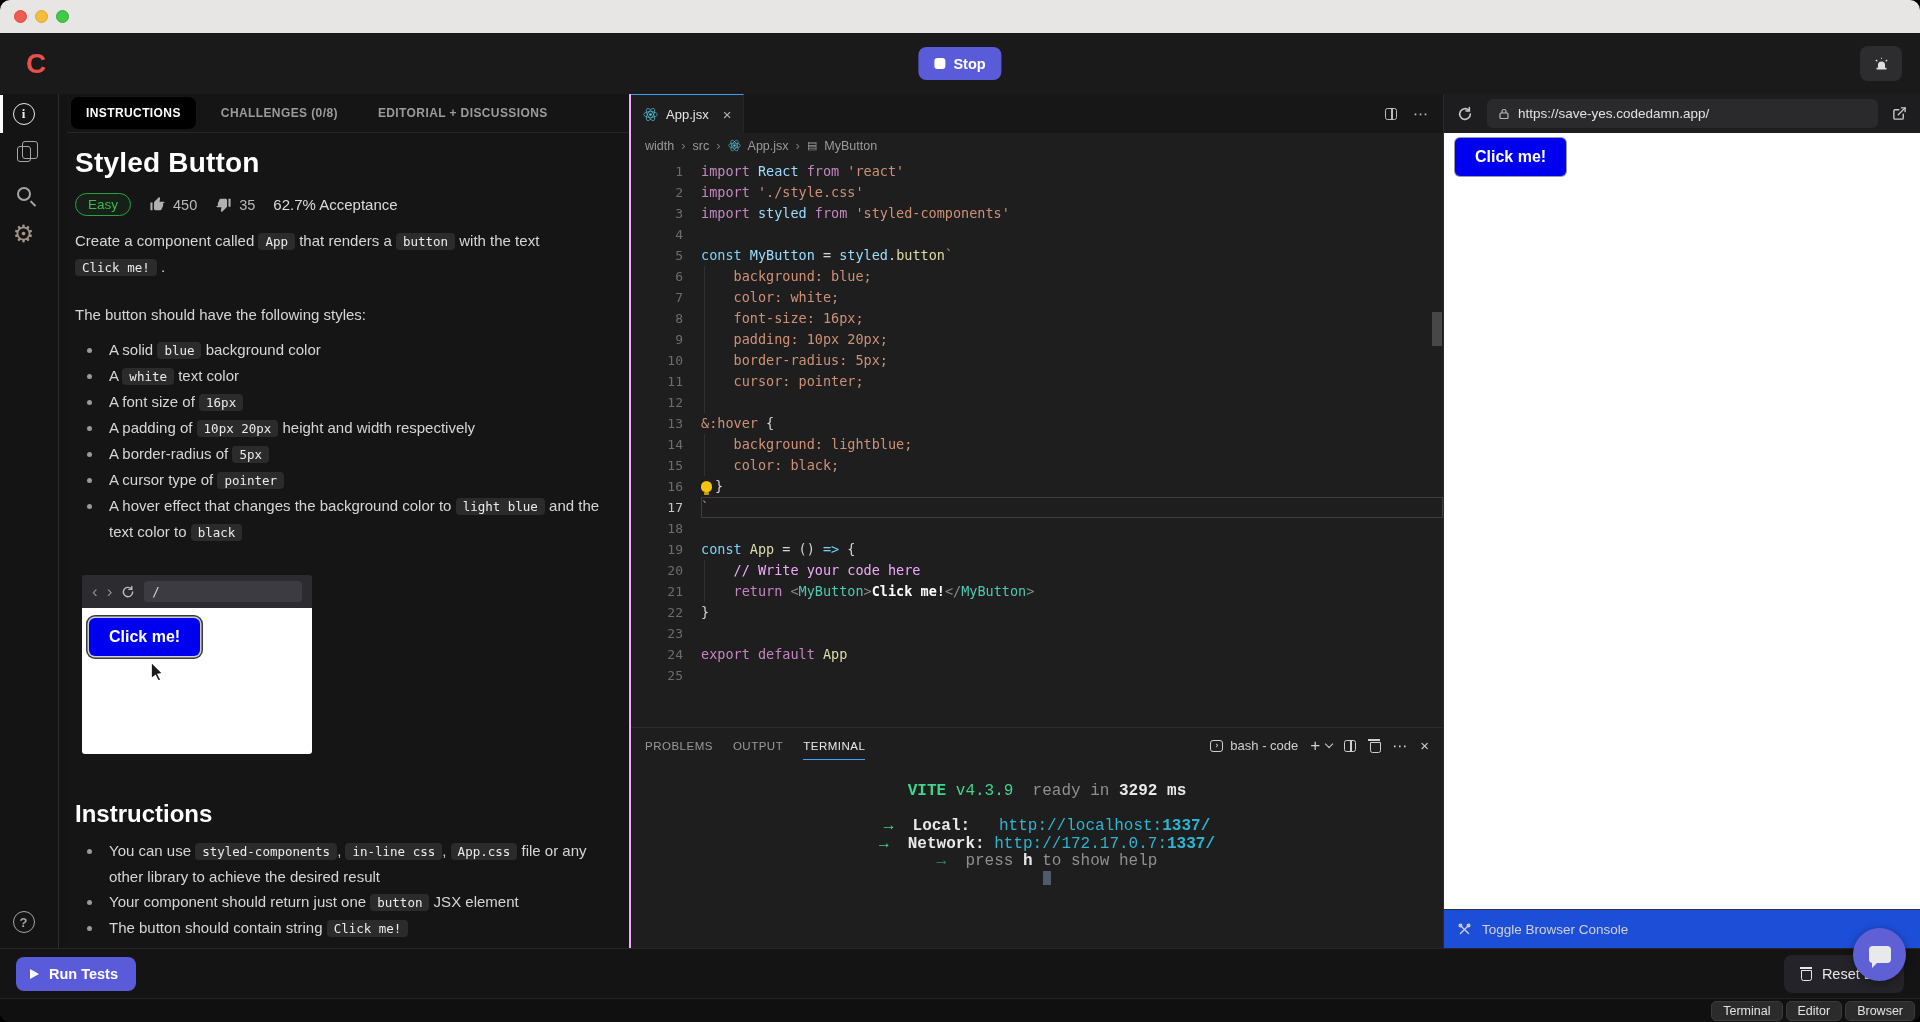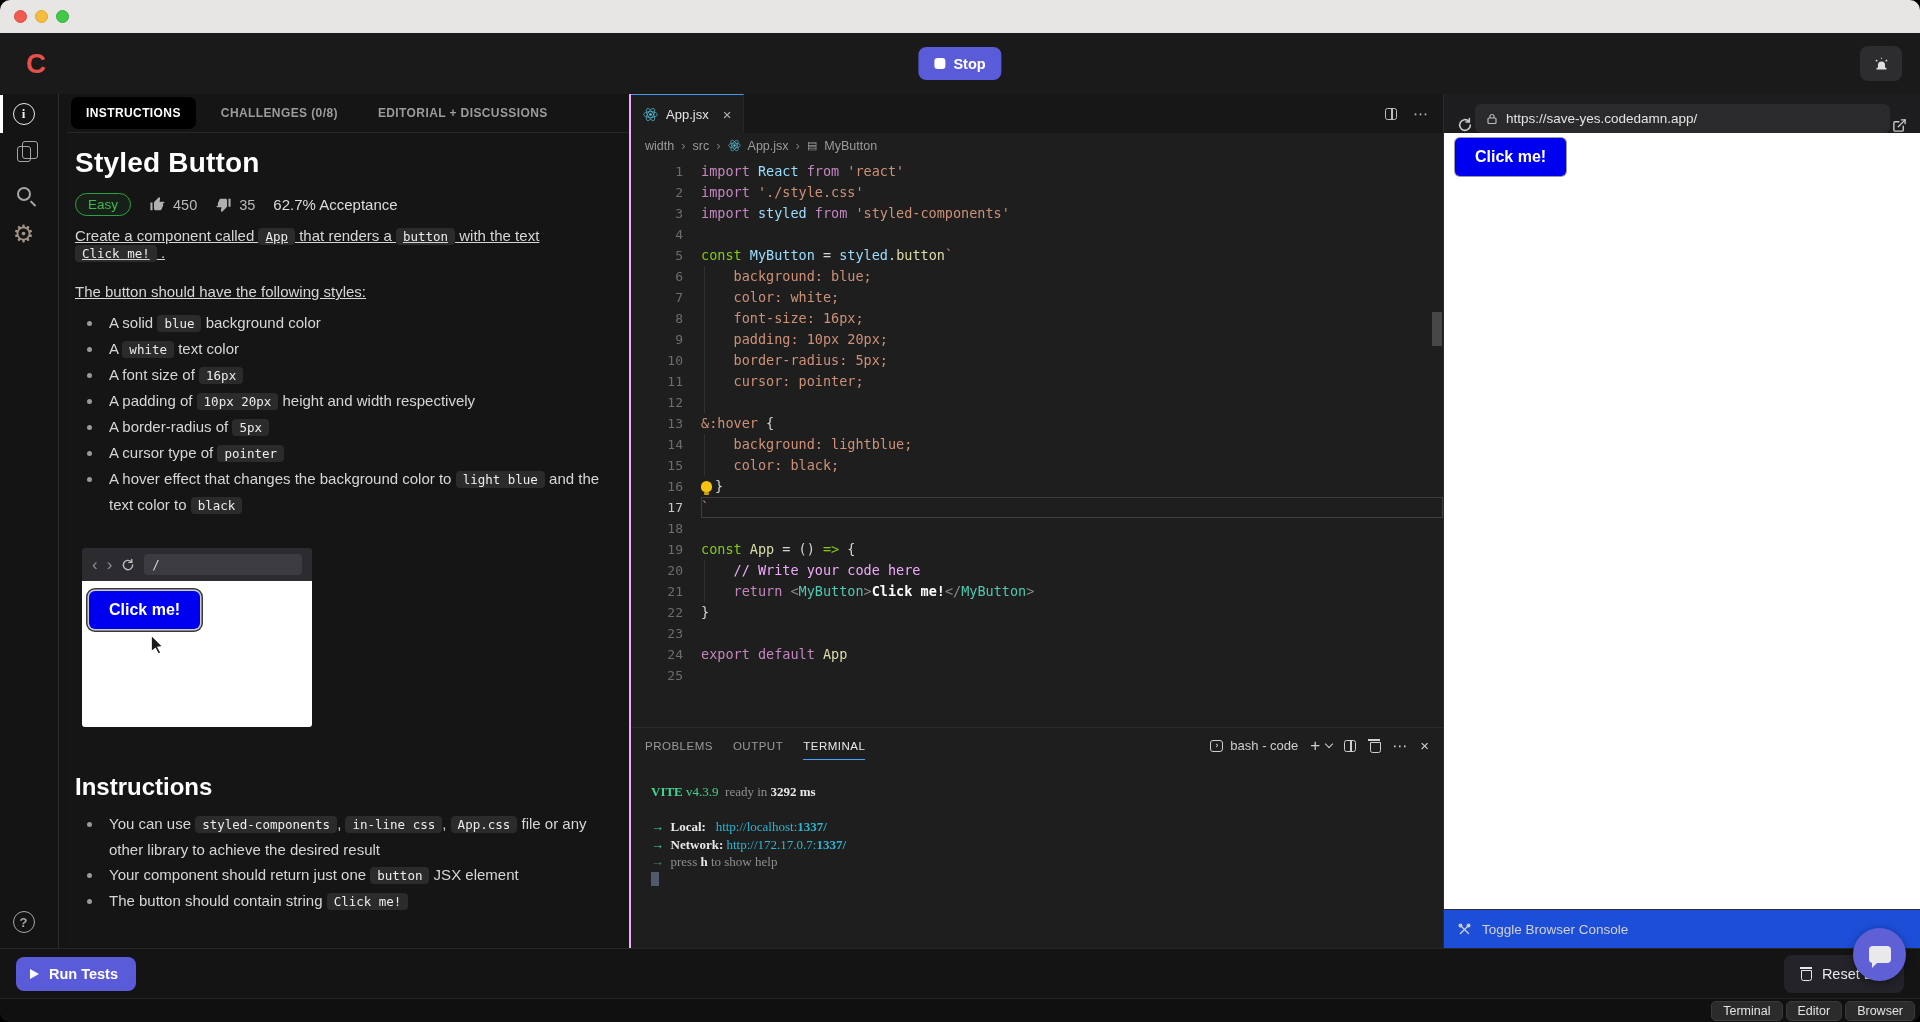--- a/index.html
+++ b/index.html
@@ -65,21 +65,21 @@
   .tab-pill.active { background:#000; color:#fff; }
   .instr-scroll { flex:1 1 auto; overflow:hidden; padding:14px 14px 0 8px; }
   .challenge-title { color:#fff; font-size:28px; font-weight:800; letter-spacing:.2px;}
   .meta-row { display:flex; align-items:center; gap:18px; margin-top:14px; }
   .easy-pill { border:1px solid #2ea043; color:#3fb950; background:rgba(46,160,67,.08);
                font-size:13.5px; padding:3px 12px; border-radius:999px; }
   .meta-item { display:flex; align-items:center; gap:7px; color:#b9b9b9; font-size:14.5px; }
   .thumb { width:17px; height:17px; fill:#b0b0b0; }
   .thumb.down { transform:rotate(180deg); }
   .acceptance { color:#dcdcdc; font-size:15px; }
-  .prose { color:#d6d6d6; font-size:15px; line-height:16px; margin-top:12px;text-decoration:underline; }
+  .prose { color:#d6d6d6; font-size:15px; line-height:25px; margin-top:12px; }
   .chip { background:#2b2b2b; color:#ececec; border-radius:4px; padding:1px 7px;
           font-family:"DejaVu Sans Mono", monospace; font-size:12.5px; white-space:nowrap;}
   .lead { margin-top:22px; }
   ul.bullets { margin:10px 0 0 28px; }
   ul.bullets li { color:#d6d6d6; font-size:15px; line-height:25px; margin-top:0; padding-left:6px;}
   ul.bullets li::marker { color:#9a9a9a; }
 
   
   .mini-browser { width:230px; margin:30px 0 0 7px; border-radius:3px; overflow:hidden; }
   .mini-toolbar { height:33px; background:#2b2b30; display:flex; align-items:center; padding:0 10px; gap:9px;}
@@ -115,21 +115,21 @@
 
   .code-area { flex:1 1 auto; position:relative; overflow:hidden; padding-top:3px; }
   .code-line { display:flex; height:21px; line-height:21px; position:relative;
                font-family:"DejaVu Sans Mono", monospace; font-size:13.5px; white-space:pre;}
   .code-line .ln { width:52px; text-align:right; color:#6d6d6d; flex:0 0 auto;
                    font-size:13px; user-select:none;}
   .code-line.cur .ln { color:#c7c7c7; }
   .code-line .lc { flex:1 1 auto; margin-left:18px; }
   .code-line.cur .lc { outline:1px solid #3e3e3e; outline-offset:-1px; }
   .code-line.g::before { content:""; position:absolute; left:73px; top:0; bottom:0; width:1px; background:#313131;}
-  .c-kw{color:#C586C0}.c-kw2{color:#84cc16}.c-id{color:#9CDCFE}.c-fn{color:#DCDCAA}
+  .c-kw{color:#C586C0}.c-kw2{color:#7dd3fc}.c-id{color:#9CDCFE}.c-fn{color:#DCDCAA}
   .c-str{color:#CE9178}.c-css{color:#CE9178}.c-cmt{color:#f0abfc}.c-br{color:#8a8a8a}
   .c-type{color:#4EC9B0}.c-fg{color:#d4d4d4}.c-fgb{color:#fff;font-weight:700}
   .bulb-ico { display:inline-block; width:11px; height:11px; background:#f6c410;
               border-radius:50% 50% 42% 42%; position:relative; margin-right:3px; vertical-align:-1px;}
   .bulb-ico::after { content:""; position:absolute; left:3px; bottom:-3px; width:5px; height:3px;
               background:#c79e08; border-radius:1px;}
   .ed-scrollthumb { position:absolute; right:1px; top:154px; width:10px; height:34px; background:#474747;}
 
   
   .terminal { height:221px; border-top:1px solid #2b2b2b; background:#1e1e1e; flex:0 0 auto;
@@ -143,30 +143,30 @@
                display:inline-flex; align-items:center; justify-content:center;
                font:700 8px "DejaVu Sans Mono",monospace; }
   .term-plus { font-size:17px; font-weight:400; cursor:pointer;}
   .chev { width:6px; height:6px; border-right:1.5px solid currentColor; border-bottom:1.5px solid currentColor;
           transform:rotate(45deg); display:inline-block; margin:-4px 0 0 -6px; cursor:pointer;}
   .icon-trash { position:relative; display:inline-block; width:12px; height:13px; cursor:pointer;}
   .icon-trash::before { content:""; position:absolute; top:0; left:0; right:0; height:1.6px; background:currentColor;}
   .icon-trash::after { content:""; position:absolute; top:3px; left:1.5px; width:9px; height:9px;
           border:1.5px solid currentColor; border-top-width:1px; border-radius:0 0 2.5px 2.5px;}
   .term-x { font-size:15px; cursor:pointer;}
-  .term-body { padding:20px 0 0 20px; font-family:Liberation Serif, serif; font-size:13px; }
+  .term-body { padding:20px 0 0 20px; font-family:Liberation Mono, monospace; font-size:16px;text-align:center; }
   .t-line { height:17.5px; line-height:17.5px; white-space:pre; }
   .t-g{color:#3fd68f}.t-gb{color:#3fd68f;font-weight:700}.t-gd{color:#2c8f64}
   .t-d{color:#8f8f8f}.t-wb{color:#e9e9e9;font-weight:700}
   .t-cy{color:#2cb5d1}.t-cyb{color:#2cb5d1;font-weight:700}
   .t-block{display:inline-block;width:8px;height:14px;background:#4f5a6b;vertical-align:-2px;}
 
   
   .browser-panel { width:476px; display:flex; flex-direction:column; background:#1d1d1f; flex:0 0 auto;}
-  .browser-toolbar { height:39px; display:flex; align-items:flex-end; padding:0 13px; gap:2px; flex:0 0 auto;}
+  .browser-toolbar { height:39px; display:flex; align-items:center; padding:0 13px; gap:14px; flex:0 0 auto;}
   .url-bar { flex:1; height:29px; background:#2a2a2c; border-radius:6px; display:flex;
              align-items:center; gap:8px; padding:0 11px; color:#e2e2e2; font-size:13.5px; }
   .browser-page { flex:1 1 auto; background:#fff; position:relative; }
   .page-btn { position:absolute; left:11px; top:5px; background:#0000f0; color:#fff;
               font-size:16px; font-weight:700; padding:10px 20px; border-radius:5px; border:none;
               cursor:pointer; font-family:inherit; box-shadow:0 0 0 1px #9a9a9a;}
   .console-bar { height:39px; background:#1d4ed8; border-top:1px solid #303030; display:flex;
                  align-items:center; gap:10px; padding-left:13px; color:#d2d2d2; font-size:13.5px;
                  cursor:pointer; flex:0 0 auto;}
 

